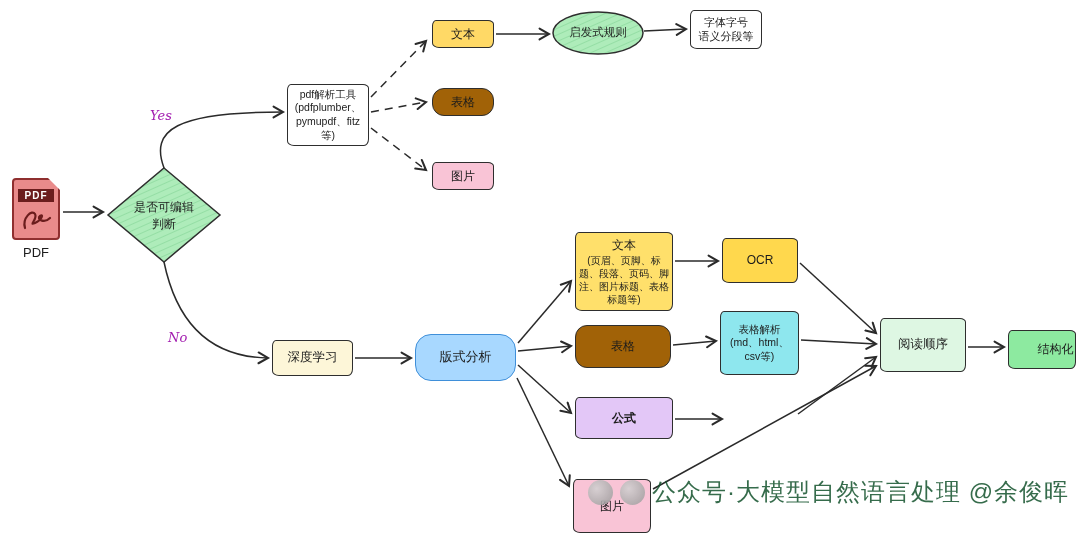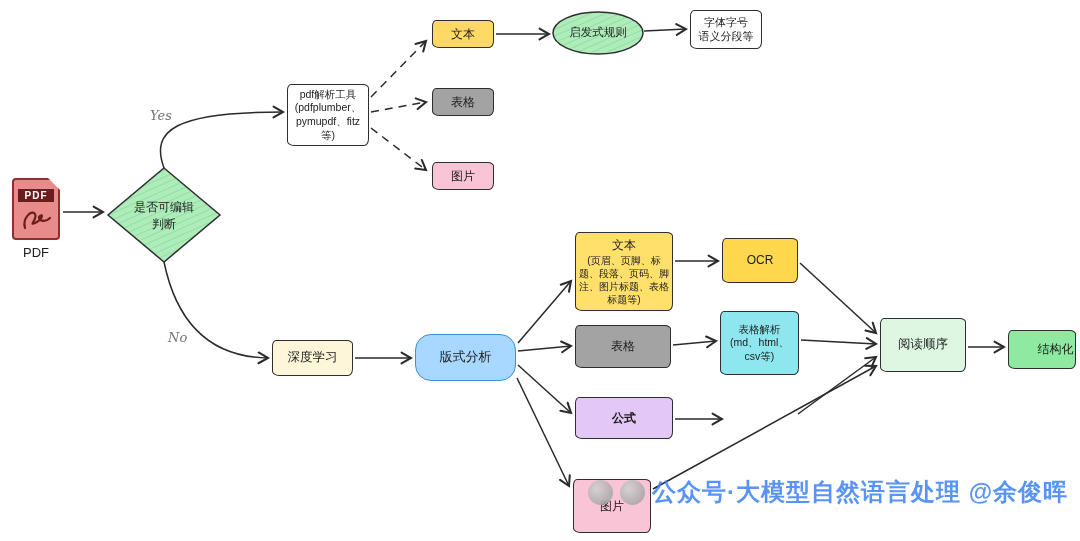--- a/index.html
+++ b/index.html
@@ -16,52 +16,52 @@
           line-height:1.25; border-radius:4px 6px 5px 7px / 6px 4px 7px 5px; }
   .pre { white-space:pre-line; }
   .hatch { background-image:repeating-linear-gradient(112deg, rgba(255,255,255,0) 0 4px, rgba(70,110,80,0.16) 4px 5.4px); }
   .hatch-warm { background-image:repeating-linear-gradient(112deg, rgba(255,255,255,0) 0 4px, rgba(150,120,30,0.16) 4px 5.4px); }
 
   .f-white  { background:#ffffff; }
   .f-yellow { background:#ffd966; }
   .f-yellow2{ background:#ffe06b; }
   .f-ocr    { background:#ffd84d; }
   .f-cream  { background:#fdf6d8; }
-  .f-cyan   { background:#a3a3a3; }
+  .f-cyan   { background:#a16207;border-radius:12px; }
   .f-cyan2  { background:#8ee7ee; }
   .f-pink   { background:#f9c4d6; }
   .f-purple { background:#e3c7f7;font-weight:bold; }
   .f-green  { background:#8deaa0; }
   .f-greenl { background:#def7e3; }
 
   .layout-node { background:#a8d8ff; border:1.8px solid #3f8fd9; border-radius:16px; font-size:13px; }
 
   .tools-node { font-size:10.5px; line-height:1.3; padding:12px; }
   .tb-title { font-size:12px; }
   .tb-detail { font-size:10px; line-height:1.3; margin-top:1px; }
 
   .edge-label { position:absolute; font-family:"DejaVu Serif","Liberation Serif",serif;
-                font-style:italic; font-size:13px; color:#737373; }
+                font-style:italic; font-size:13px; color:#a21caf; }
 
   
   .pdf-icon { position:absolute; left:12px; top:178px; width:48px; height:62px;
               background:#e98b8b; border:2px solid #8f2f2f; border-radius:4px; }
   .pdf-fold { position:absolute; right:-2px; top:-2px; width:0; height:0;
               border-top:12px solid #ffffff; border-left:12px solid transparent; }
   .pdf-badge { position:absolute; left:4px; right:4px; top:9px; background:#6b1d1d; color:#fff;
                font-size:10px; font-weight:bold; letter-spacing:1px; text-align:center; padding:1px 0; }
   .pdf-glyph { position:absolute; left:6px; bottom:5px; width:34px; height:28px; }
   .pdf-caption { position:absolute; left:6px; top:245px; width:60px; text-align:center; font-size:13px; }
 
   
   .diamond-label { position:absolute; left:114px; top:199px; width:100px; text-align:center; font-size:12px; }
   .ellipse-label { position:absolute; left:553px; top:25px; width:90px; text-align:center; font-size:11.5px; }
 
   .watermark { position:absolute; left:588px; top:476px; display:flex; align-items:center; gap:7px;
-               color:#3b82f6; font-size:24px; font-weight:bold; letter-spacing:1px; opacity:.85;
+               color:#14532d; font-size:24px; font-weight:normal; letter-spacing:1px; opacity:.85;
                white-space:nowrap; z-index:5; }
   .wm-icon { width:25px; height:25px; border-radius:50%; flex:0 0 auto;
              background:radial-gradient(circle at 35% 35%, #d2d2d2, #979797); }
 </style>
 </head>
 <body>
 
 <div class="stage">
 
   <svg class="edges" viewBox="0 0 1080 541">

